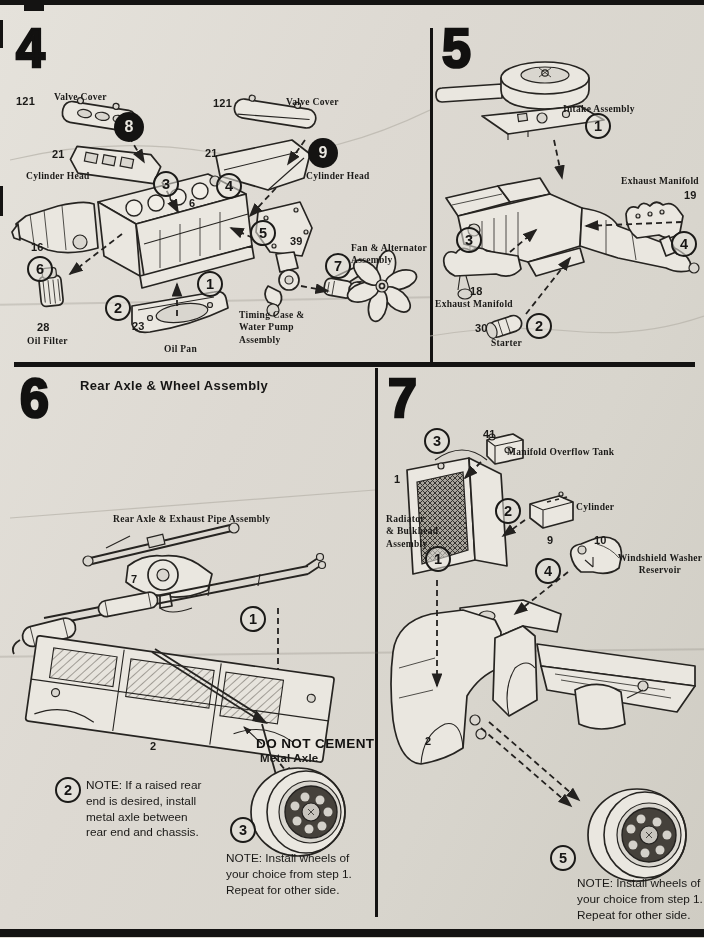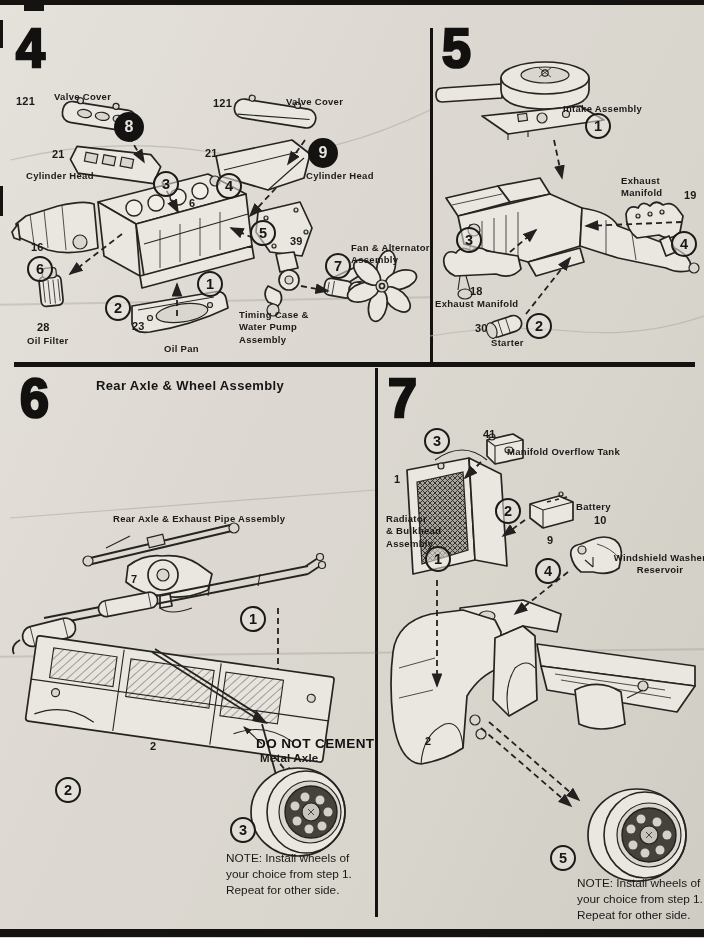--- a/index.html
+++ b/index.html
@@ -5,21 +5,21 @@
   html,body{margin:0;padding:0;background:#888;}
   .page{position:relative;width:704px;height:938px;overflow:hidden;
         background:linear-gradient(115deg,#e5e2db 0%,#ddd9d2 38%,#d8d5cd 70%,#cfccc3 100%);
         font-family:"Liberation Sans",sans-serif;color:#1f1e1c;}
   .bar{position:absolute;background:#141312;}
   .art{position:absolute;}
   .bignum{position:absolute;font-weight:bold;font-size:52px;line-height:1;
           letter-spacing:-2px;color:#121110;-webkit-text-stroke:2.5px #121110;transform:scaleY(1.05);}
   .ptitle{position:absolute;font-weight:bold;font-size:13px;letter-spacing:.35px;white-space:pre-line;color:#161514;}
   .pnum{position:absolute;font-weight:bold;font-size:11px;letter-spacing:.2px;color:#1b1a18;}
-  .plabel{position:absolute;font-weight:bold;font-size:9.5px;letter-spacing:.3px;line-height:1.3;white-space:pre-line;color:#1b1a18;}
+  .plabel{position:absolute;font-weight:bold;font-size:9.5px;letter-spacing:.3px;line-height:1.3;white-space:pre-line;color:#1b1a18;font-family:Liberation Serif, serif;}
   .plabel-lg{position:absolute;font-weight:bold;font-size:11.5px;letter-spacing:.2px;color:#1b1a18;white-space:pre-line;}
   .donot{position:absolute;font-weight:bold;font-size:13.5px;letter-spacing:.4px;color:#121110;}
   .note{position:absolute;font-size:11.8px;line-height:1.34;white-space:pre-line;color:#1a1917;}
   .circ{position:absolute;width:26px;height:26px;box-sizing:border-box;border:2.6px solid #1b1a18;border-radius:50%;
         display:flex;align-items:center;justify-content:center;font-weight:bold;font-size:14.5px;
         background:rgba(232,229,222,.55);color:#161514;}
   .circ.filled{width:30px;height:30px;border:none;background:#141312;color:#e9e6df;font-size:16px;}
   .crease{position:absolute;background:rgba(120,114,104,.22);}
   
   .part{fill:#eae7e0;stroke:#262421;stroke-width:1.7;stroke-linejoin:round;}
@@ -293,21 +293,21 @@
       <span>3</span>
     </div>
   <div class="circ" style="left:671px;top:231px">
       <span>4</span>
     </div>
   <div class="circ" style="left:526px;top:313px">
       <span>2</span>
     </div>
 
   <div class="bignum" style="left:20px;top:372px">6</div>
-  <div class="ptitle" style="left:96px;top:378px">Rear Axle &amp; Wheel Assembly</div>
+  <div class="ptitle" style="left:80px;top:378px">Rear Axle &amp; Wheel Assembly</div>
 
   <svg class="art" style="left:10px;top:368px" width="365" height="560" viewBox="0 0 365 560">
     <defs>
       <marker id="ah6" markerWidth="9" markerHeight="8" refX="7" refY="3" orient="auto">
         <path d="M0,0 L8,3 L0,6 Z" fill="#23211f"></path>
       </marker>
       <pattern id="hat6" width="6" height="6" patternUnits="userSpaceOnUse" patternTransform="rotate(40)">
         <rect width="6" height="6" fill="#e7e4dd"></rect>
         <path d="M0,0 L0,6" stroke="#59554e" stroke-width="1"></path>
       </pattern>
@@ -373,20 +373,24 @@
       <circle class="hub" cx="301" cy="444" r="9"></circle>
       <path class="lnf" d="M298,441 L304,447 M304,441 L298,447"></path>
     </g>
   </svg>
 
   <div class="plabel" style="left:113px;top:513px">Rear Axle &amp; Exhaust Pipe Assembly</div>
   <div class="pnum" style="left:131px;top:573px">7</div>
   <div class="pnum" style="left:150px;top:740px">2</div>
   <div class="donot" style="left:256px;top:736px">DO NOT CEMENT</div>
   <div class="plabel-lg" style="left:260px;top:752px">Metal Axle</div>
+  <div class="note" style="left:86px;top:778px;width:124px">NOTE: If a raised rear
+end is desired, install
+metal axle between
+rear end and chassis.</div>
   <div class="note" style="left:226px;top:851px;width:140px">NOTE: Install wheels of
 your choice from step 1.
 Repeat for other side.</div>
 
   <div class="circ" style="left:240px;top:606px">
       <span>1</span>
     </div>
   <div class="circ" style="left:55px;top:777px">
       <span>2</span>
     </div>
@@ -477,23 +481,23 @@
       <path class="lnf" d="M271,464 L277,470 M277,464 L271,470"></path>
     </g>
   </svg>
 
   <div class="pnum" style="left:483px;top:428px">41</div>
   <div class="plabel" style="left:507px;top:446px">Manifold Overflow Tank</div>
   <div class="pnum" style="left:394px;top:473px">1</div>
   <div class="plabel" style="left:386px;top:513px">Radiator
 &amp; Bulkhead
 Assembly</div>
-  <div class="plabel" style="left:576px;top:501px">Battery</div>
+  <div class="plabel" style="left:576px;top:501px">Cylinder</div>
   <div class="pnum" style="left:547px;top:534px">9</div>
-  <div class="pnum" style="left:594px;top:514px">10</div>
+  <div class="pnum" style="left:594px;top:534px">10</div>
   <div class="plabel" style="left:612px;top:552px;width:96px;text-align:center">Windshield Washer
 Reservoir</div>
   <div class="pnum" style="left:425px;top:735px">2</div>
   <div class="note" style="left:577px;top:876px;width:135px">NOTE: Install wheels of
 your choice from step 1.
 Repeat for other side.</div>
 
   <div class="circ" style="left:424px;top:428px">
       <span>3</span>
     </div>

